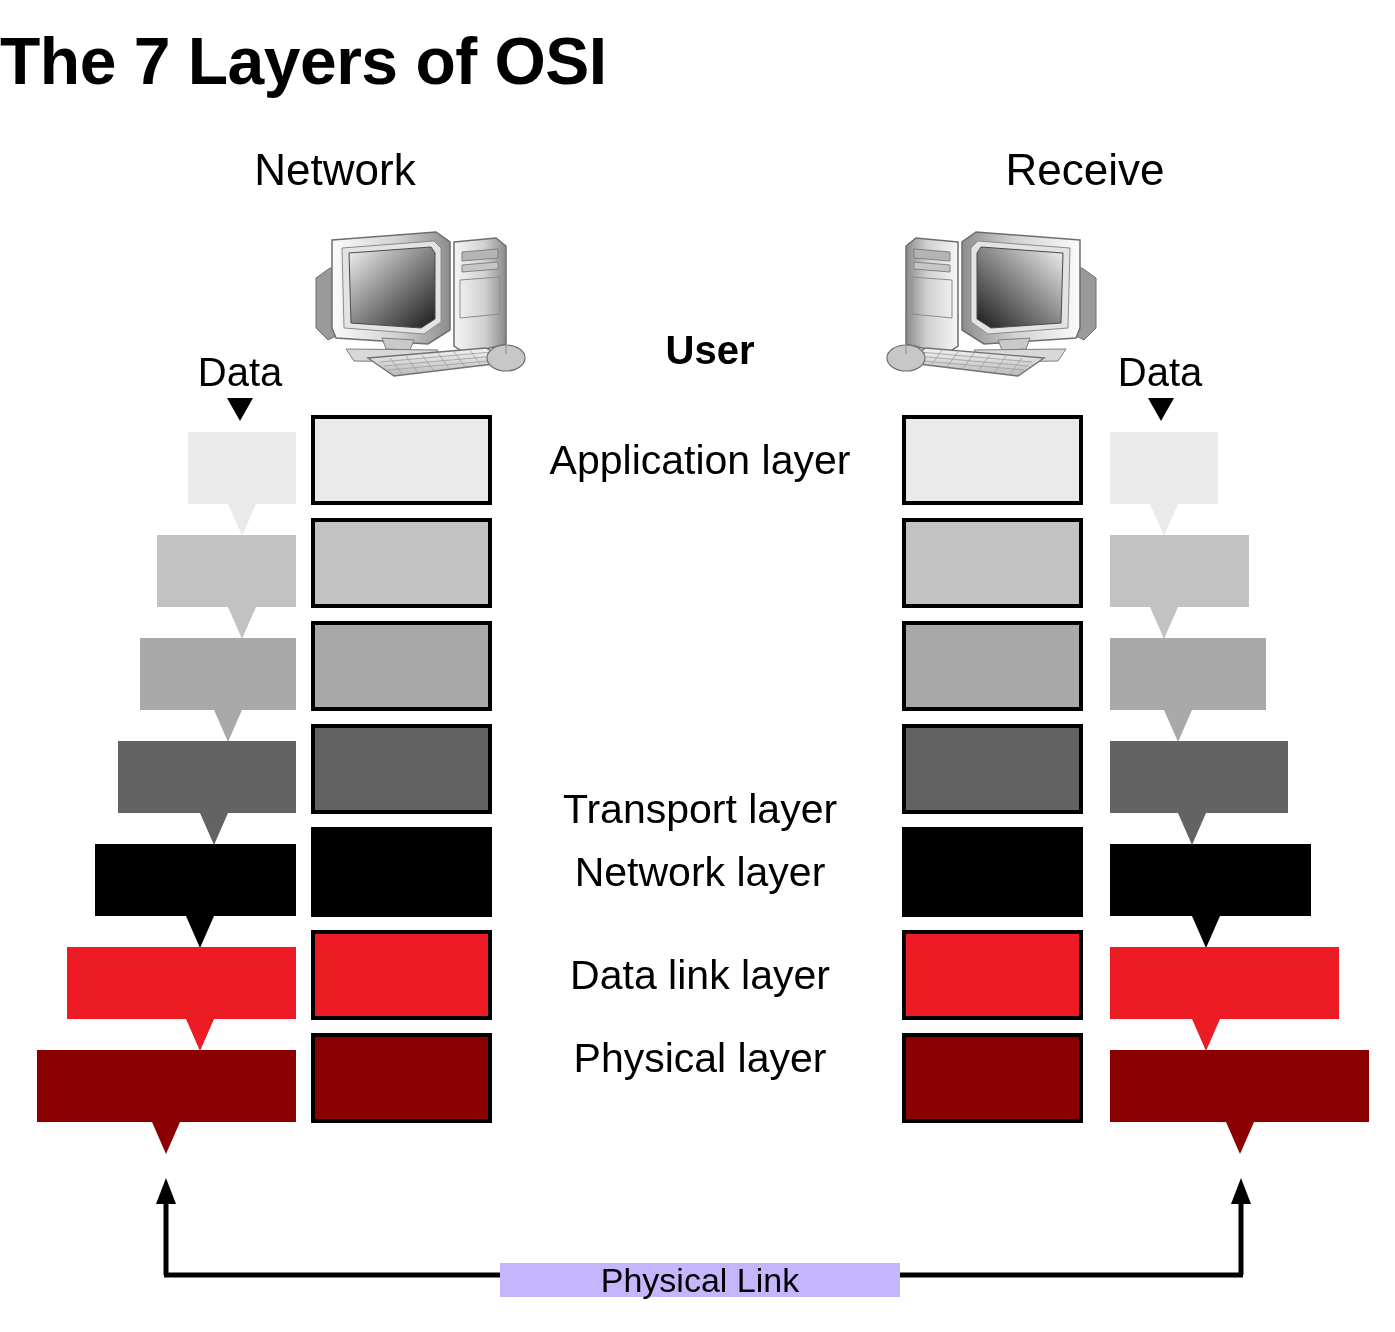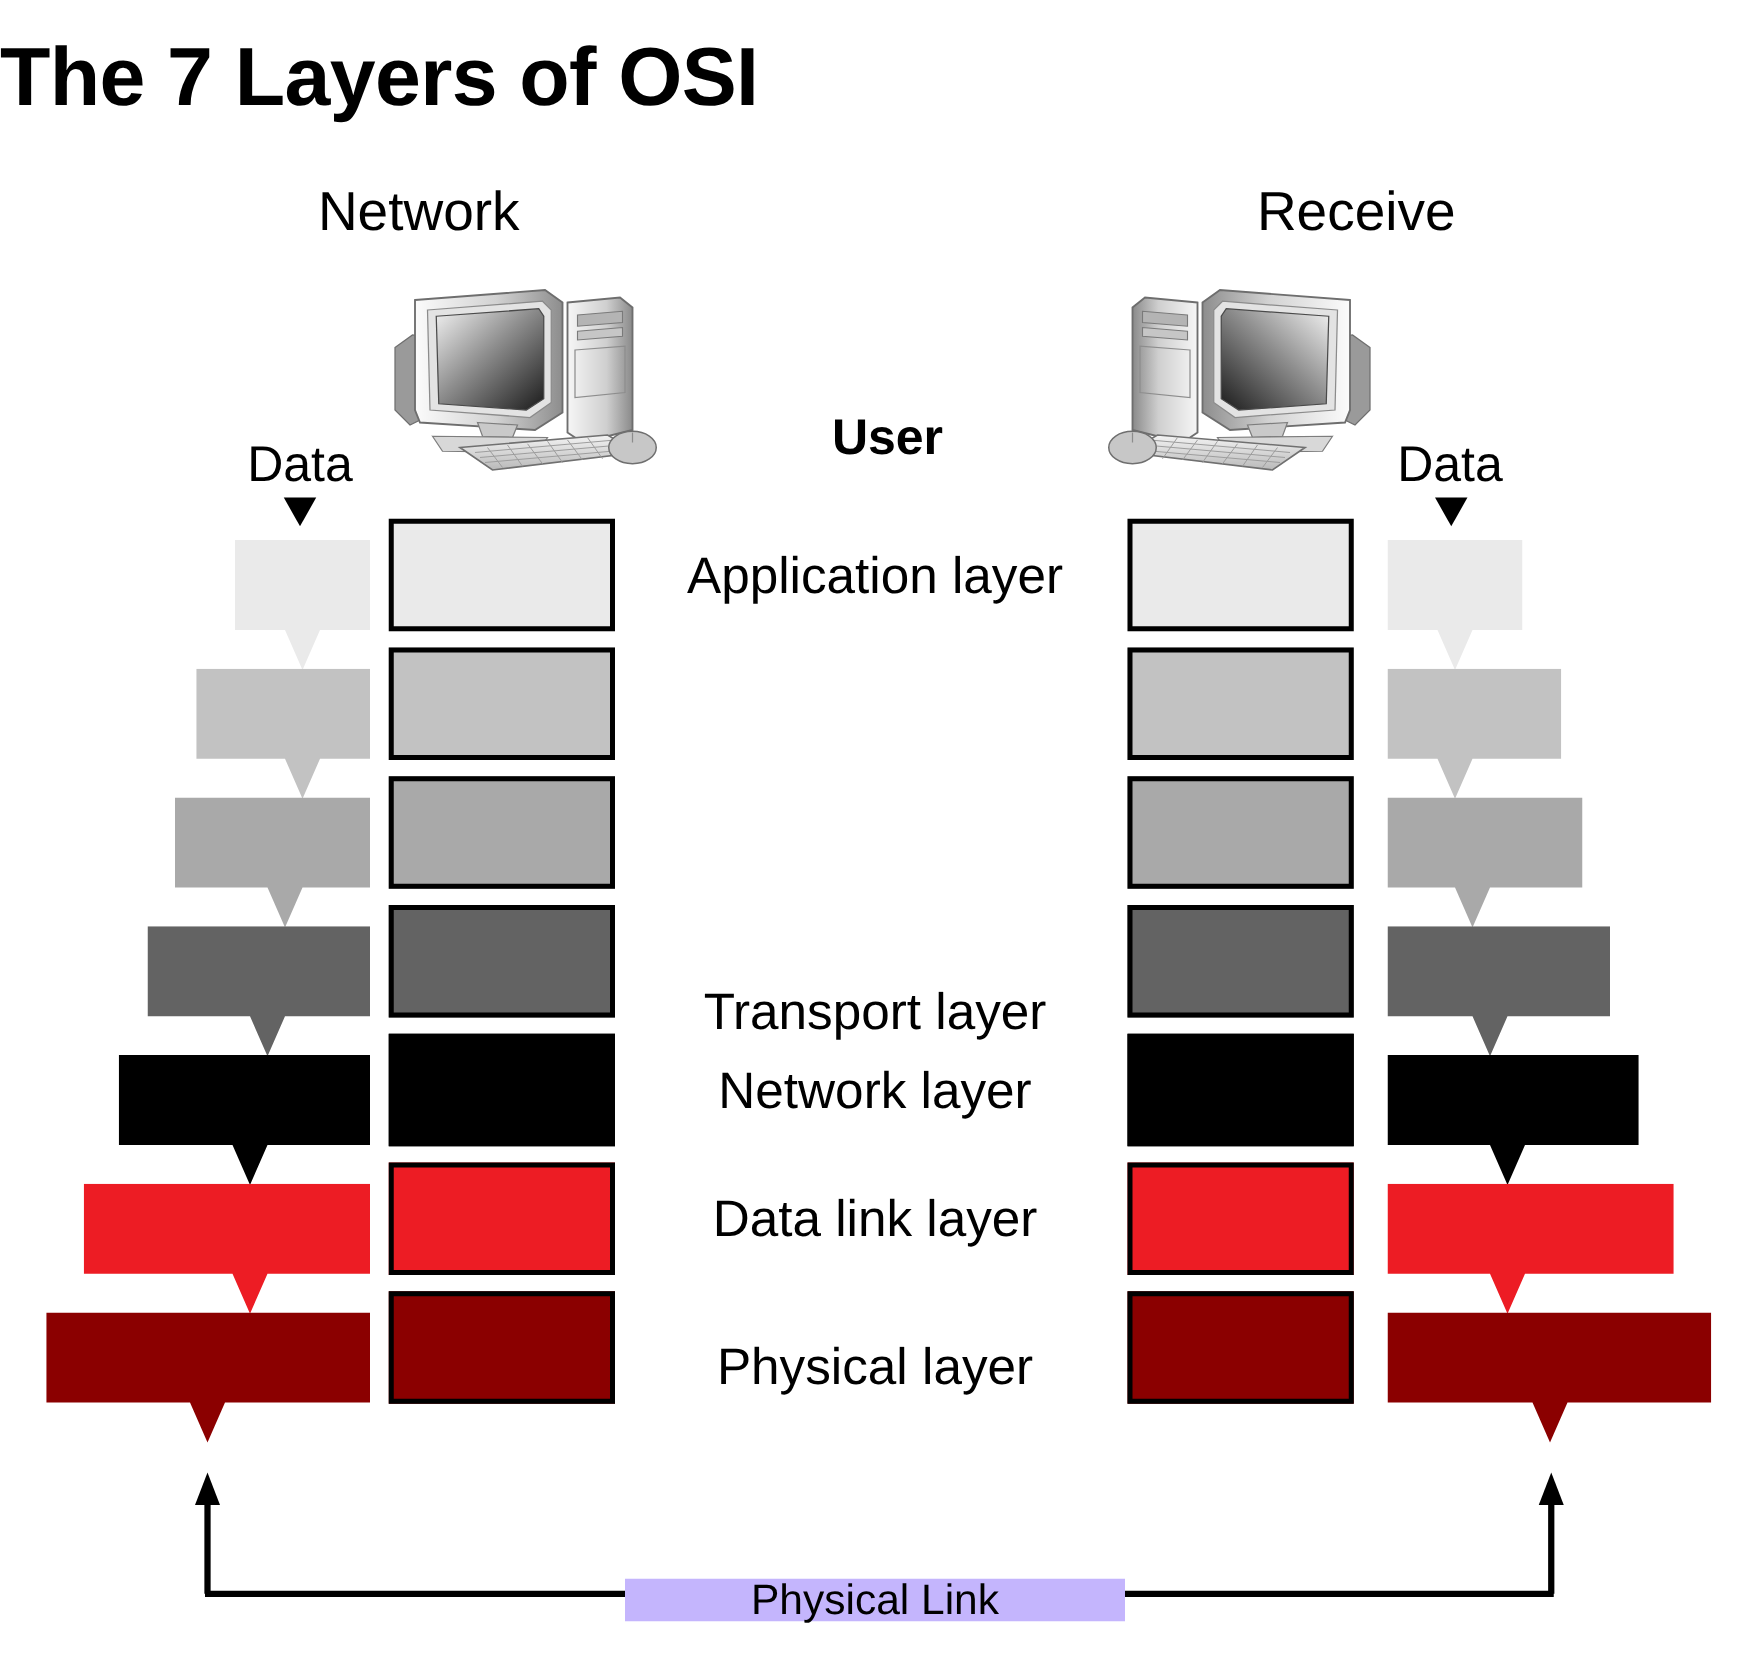--- a/index.html
+++ b/index.html
@@ -234,21 +234,21 @@
   <div class="abs layer-box" style="left:902px; top:621px;  width:181px; height:90px; background:#a9a9a9;"></div>
   <div class="abs layer-box" style="left:902px; top:724px;  width:181px; height:90px; background:#636363;"></div>
   <div class="abs layer-box" style="left:902px; top:827px;  width:181px; height:90px; background:#000000;"></div>
   <div class="abs layer-box" style="left:902px; top:930px;  width:181px; height:90px; background:#ed1c24;"></div>
   <div class="abs layer-box" style="left:902px; top:1033px; width:181px; height:90px; background:#8b0000;"></div>
 
   <div class="abs layer-label" style="top:440px;">Application layer</div>
   <div class="abs layer-label" style="top:749px;margin-top:40px;">Transport layer</div>
   <div class="abs layer-label" style="top:852px;">Network layer</div>
   <div class="abs layer-label" style="top:955px;">Data link layer</div>
-  <div class="abs layer-label" style="top:1073px;">Physical layer</div>
+  <div class="abs layer-label" style="top:1038px;">Physical layer</div>
 
   <svg class="abs packet" style="left:188px; top:432px;" width="108" height="110" viewBox="0 0 108 110">
     <path d="M0 0 H108 V72 H68 L54 104 L40 72 H0 Z" fill="#eaeaea"></path>
   </svg>
   <svg class="abs packet" style="left:157px; top:535px;" width="139" height="110" viewBox="0 0 139 110">
     <path d="M0 0 H139 V72 H99 L85 104 L71 72 H0 Z" fill="#c2c2c2"></path>
   </svg>
   <svg class="abs packet" style="left:140px; top:638px;" width="156" height="110" viewBox="0 0 156 110">
     <path d="M0 0 H156 V72 H102 L88 104 L74 72 H0 Z" fill="#a9a9a9"></path>
   </svg>

